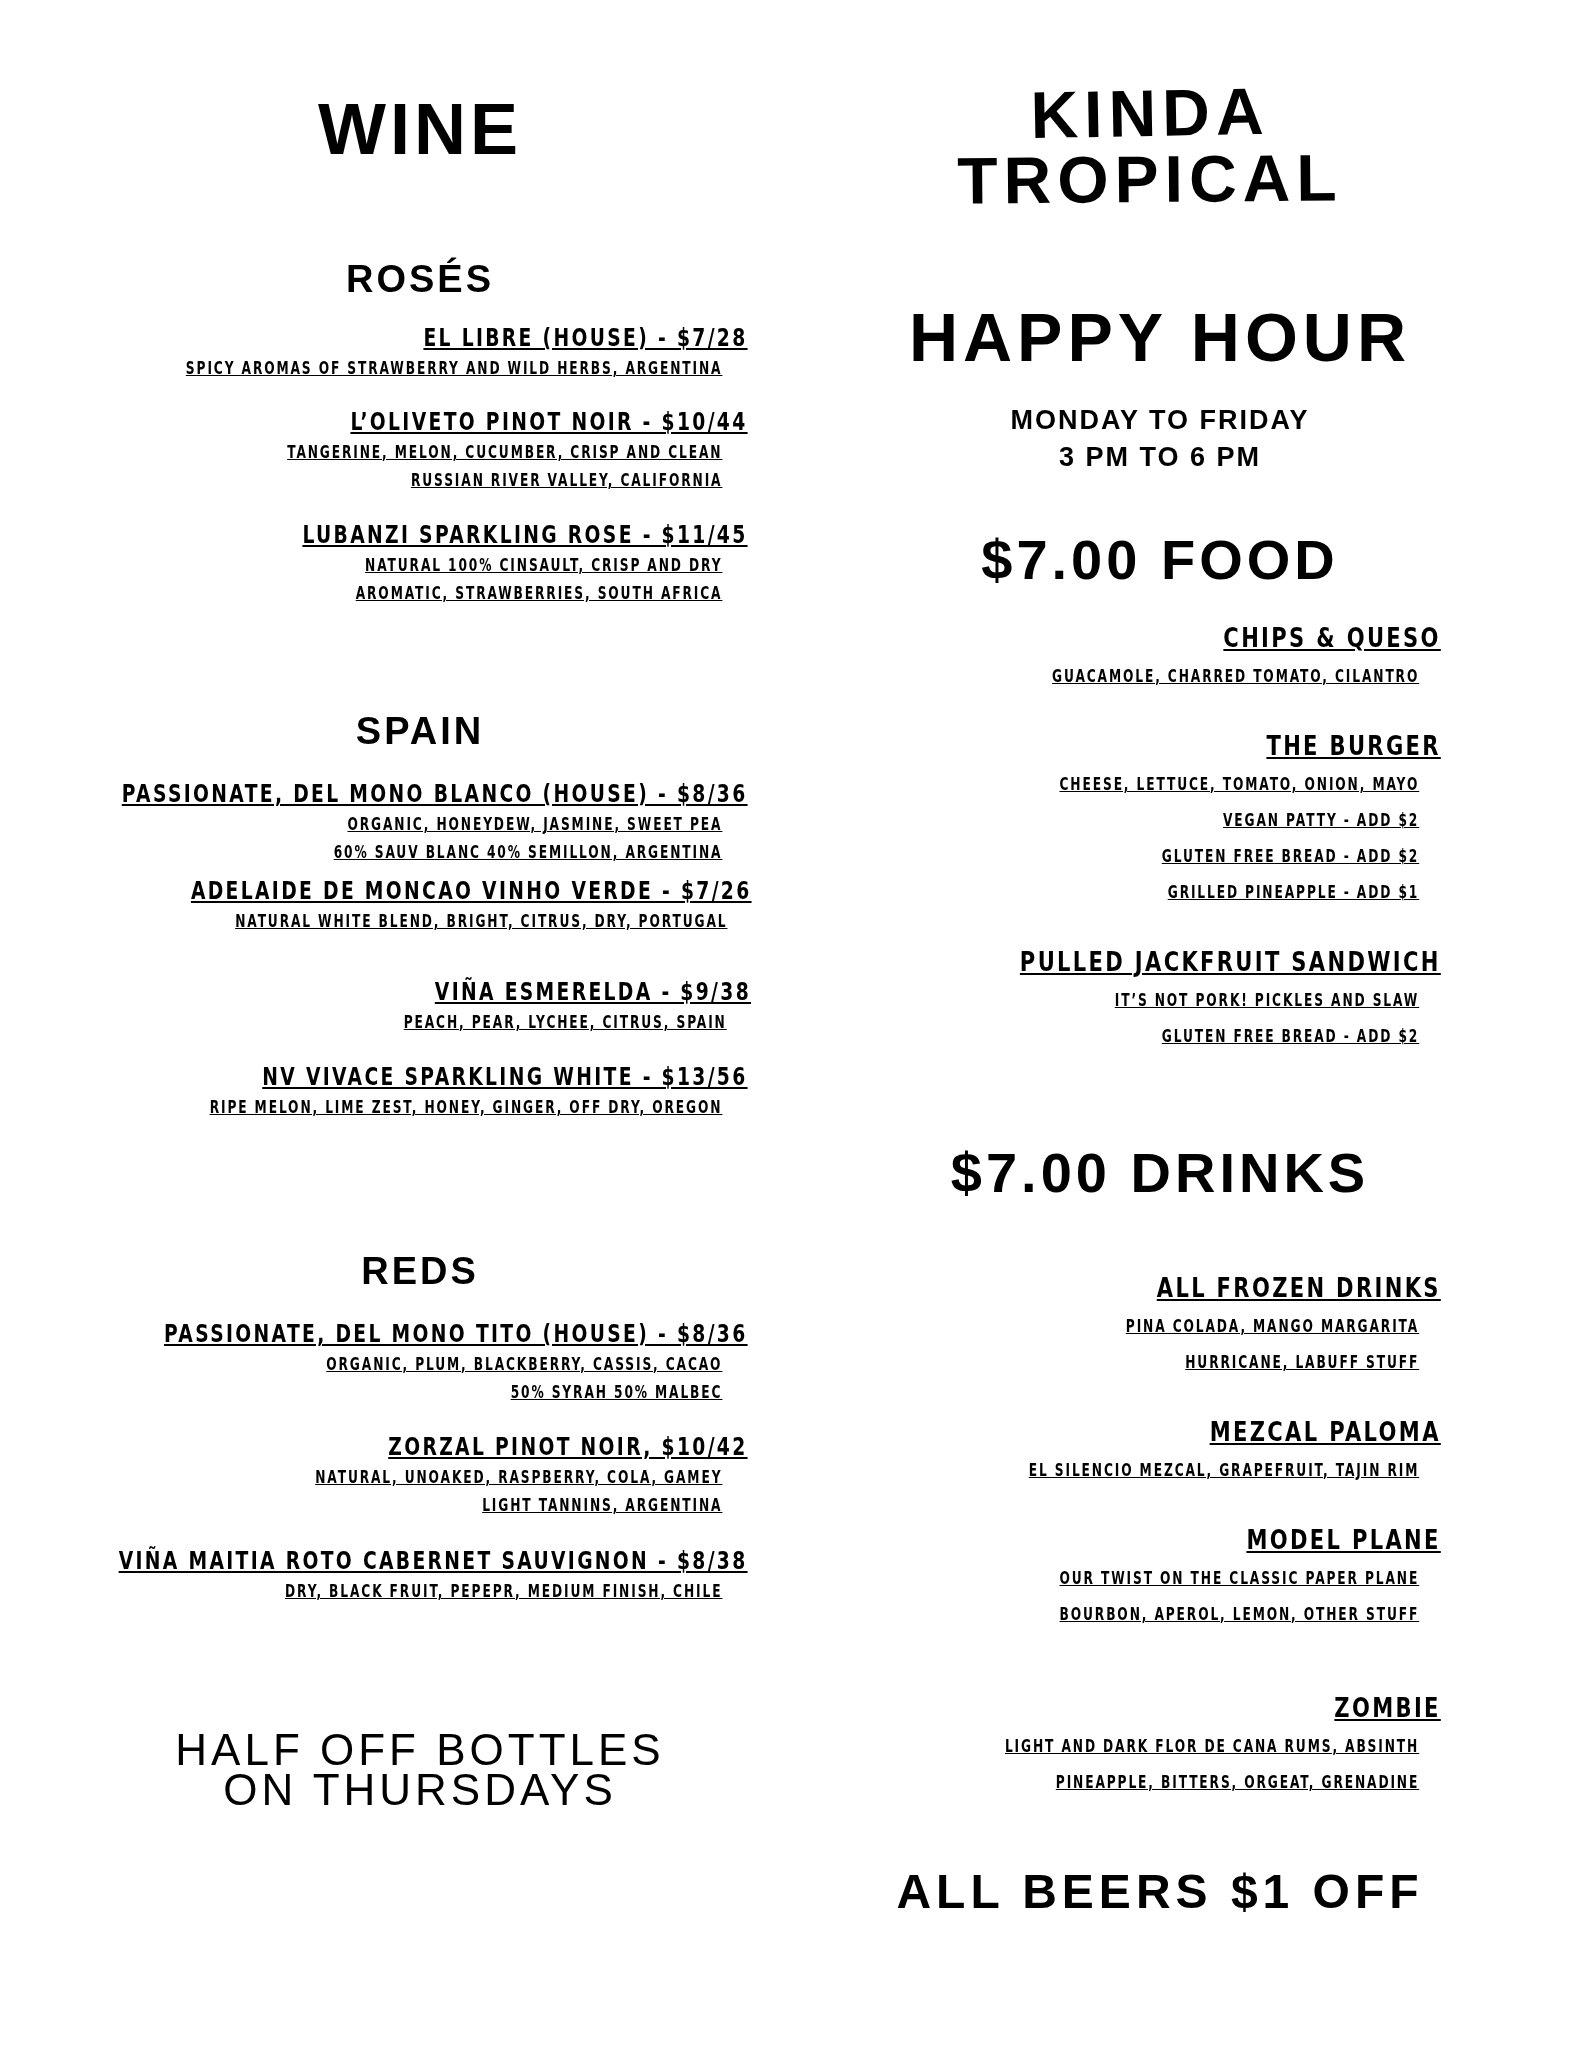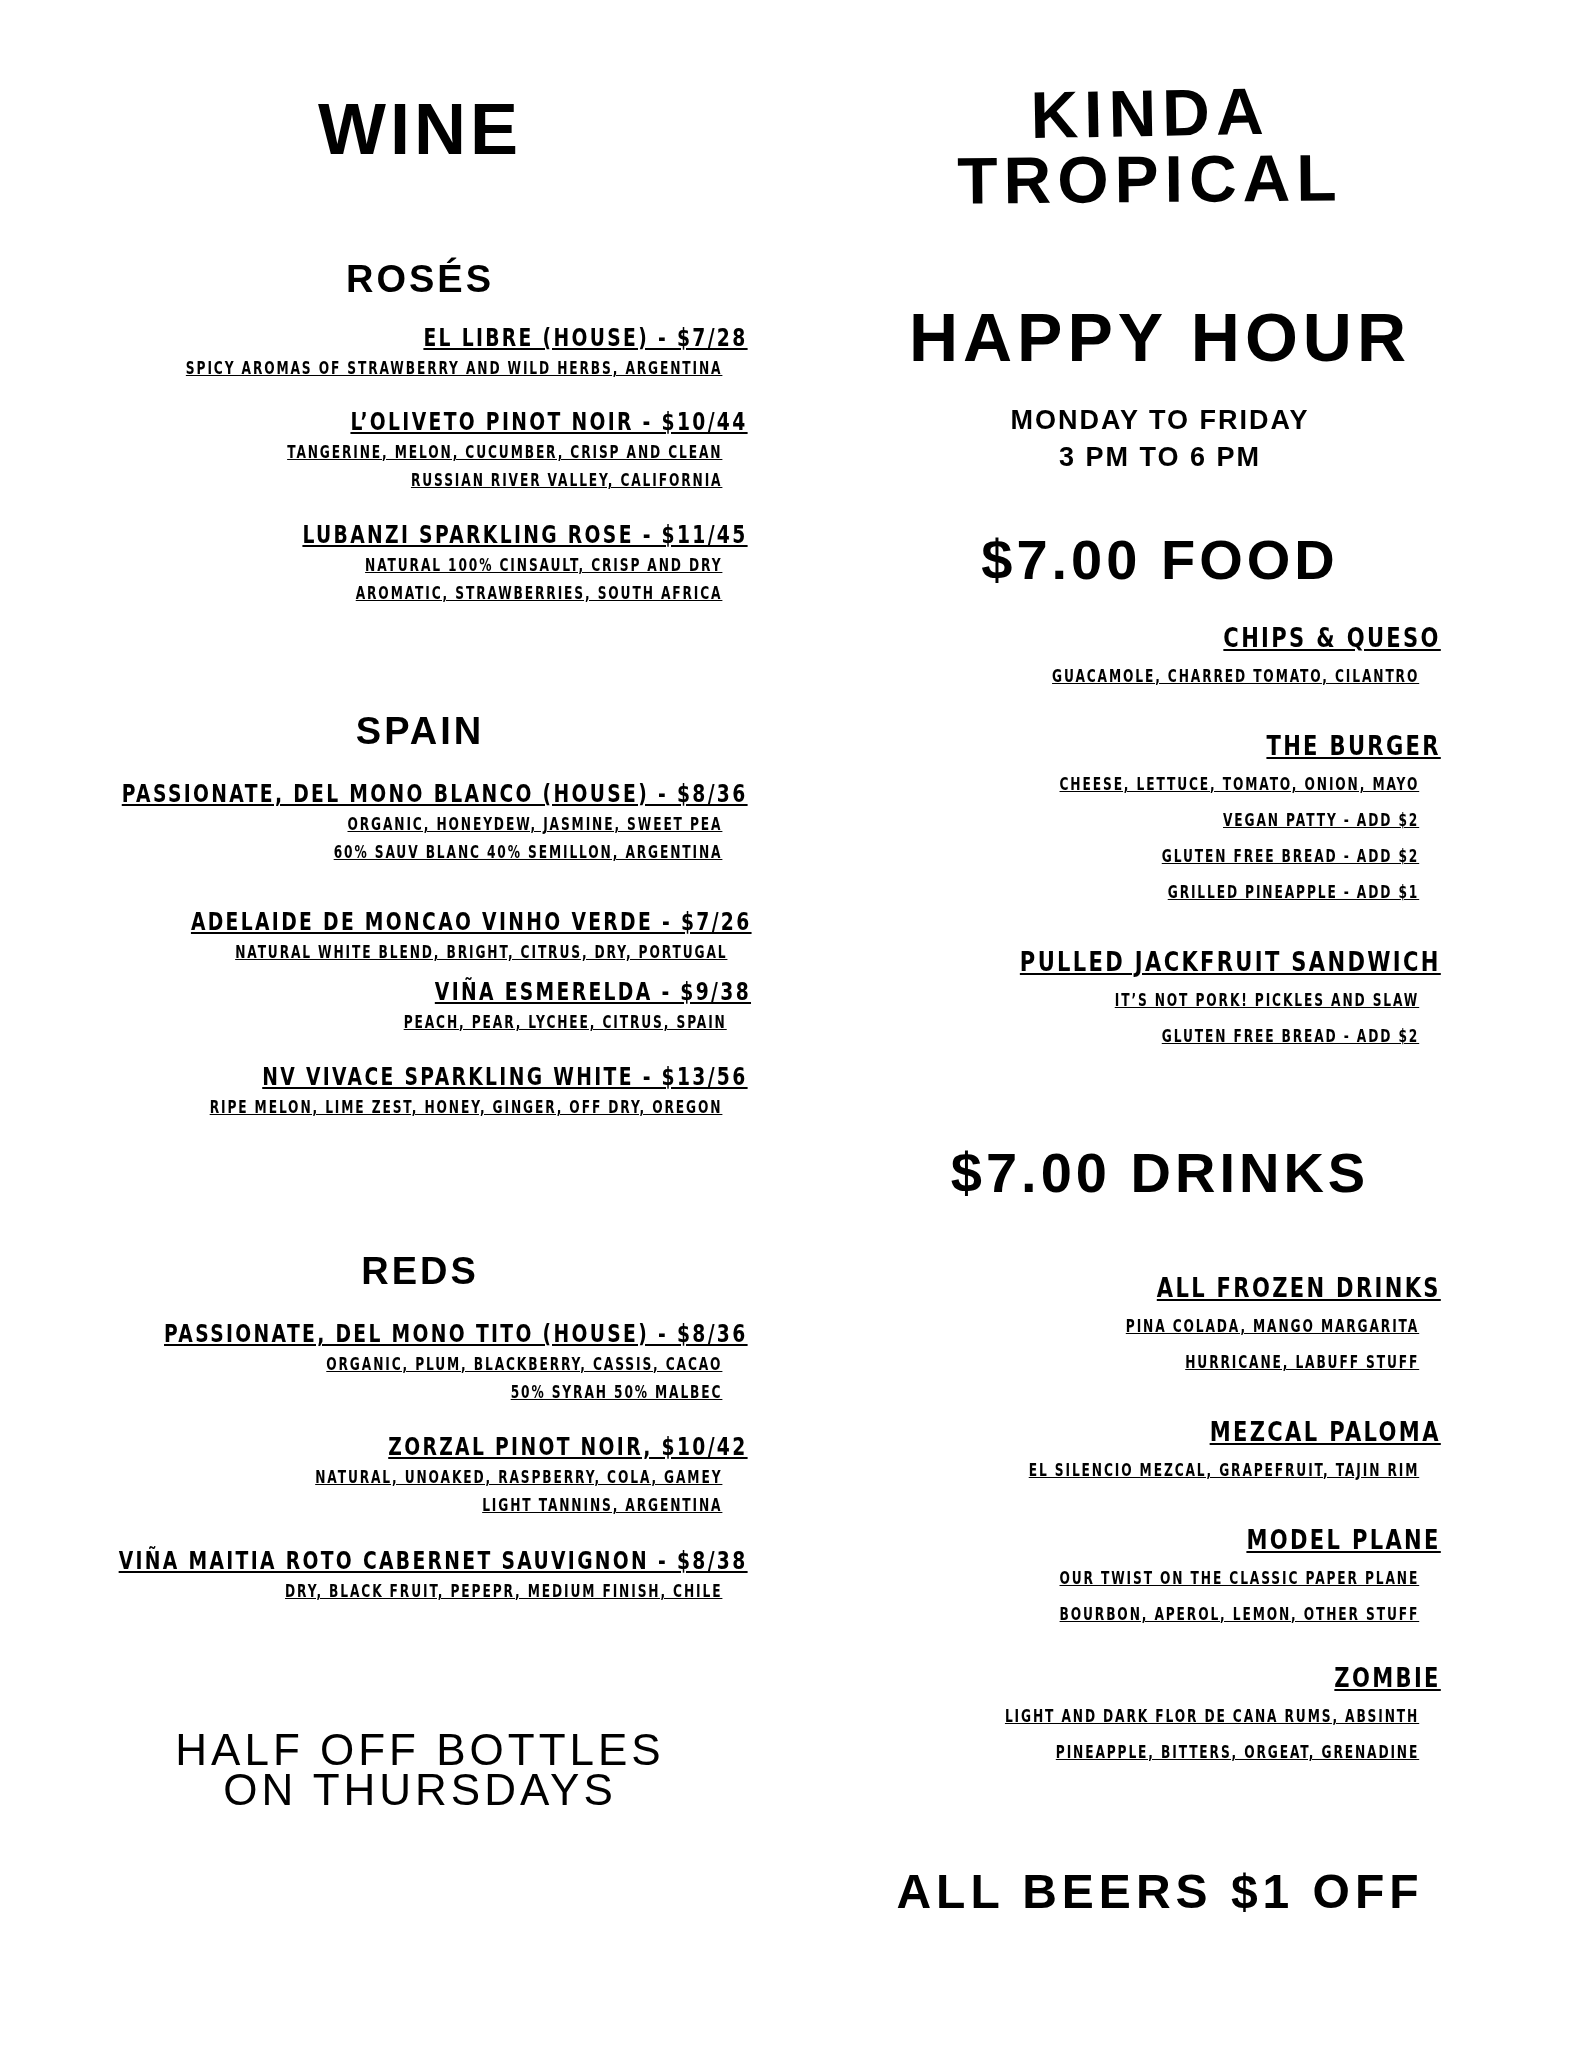--- a/index.html
+++ b/index.html
@@ -43,21 +43,21 @@
   </div>
 </div>
 
 <div class="abs col-left section-h" style="top:710px;">SPAIN</div>
 <div class="abs col-left" style="top:778px; height:360px;">
   <div class="item" style="top:0;">
     <span class="item-name">PASSIONATE, DEL MONO BLANCO (HOUSE) - $8/36</span>
     <span class="item-desc">ORGANIC, HONEYDEW, JASMINE, SWEET PEA</span>
     <span class="item-desc">60% SAUV BLANC 40% SEMILLON, ARGENTINA</span>
   </div>
-  <div class="item" style="top:128px;padding-left:36px;">
+  <div class="item" style="top:97px;padding-left:36px;">
     <span class="item-name">ADELAIDE DE MONCAO VINHO VERDE - $7/26</span>
     <span class="item-desc">NATURAL WHITE BLEND, BRIGHT, CITRUS, DRY, PORTUGAL</span>
   </div>
   <div class="item" style="top:198px;padding-left:31px;">
     <span class="item-name">VIÑA ESMERELDA - $9/38</span>
     <span class="item-desc">PEACH, PEAR, LYCHEE, CITRUS, SPAIN</span>
   </div>
   <div class="item" style="top:283px;">
     <span class="item-name">NV VIVACE SPARKLING WHITE - $13/56</span>
     <span class="item-desc">RIPE MELON, LIME ZEST, HONEY, GINGER, OFF DRY, OREGON</span>
@@ -128,20 +128,20 @@
   </div>
   <div class="item" style="top:144px;">
     <span class="item-name" style="font-size:27px; line-height:40px;">MEZCAL PALOMA</span>
     <span class="item-desc" style="line-height:36px;">EL SILENCIO MEZCAL, GRAPEFRUIT, TAJIN RIM</span>
   </div>
   <div class="item" style="top:252px;">
     <span class="item-name" style="font-size:27px; line-height:40px;">MODEL PLANE</span>
     <span class="item-desc" style="line-height:36px;">OUR TWIST ON THE CLASSIC PAPER PLANE</span>
     <span class="item-desc" style="line-height:36px;">BOURBON, APEROL, LEMON, OTHER STUFF</span>
   </div>
-  <div class="item" style="top:390px;">
+  <div class="item" style="top:420px;">
     <span class="item-name" style="font-size:27px; line-height:40px;">ZOMBIE</span>
     <span class="item-desc" style="line-height:36px;">LIGHT AND DARK FLOR DE CANA RUMS, ABSINTH</span>
     <span class="item-desc" style="line-height:36px;">PINEAPPLE, BITTERS, ORGEAT, GRENADINE</span>
   </div>
 </div>
 
 <div class="abs col-right big-title" style="top:1852px; font-size:48px; letter-spacing:5px;">ALL BEERS $1 OFF</div>
 
 </body></html>

